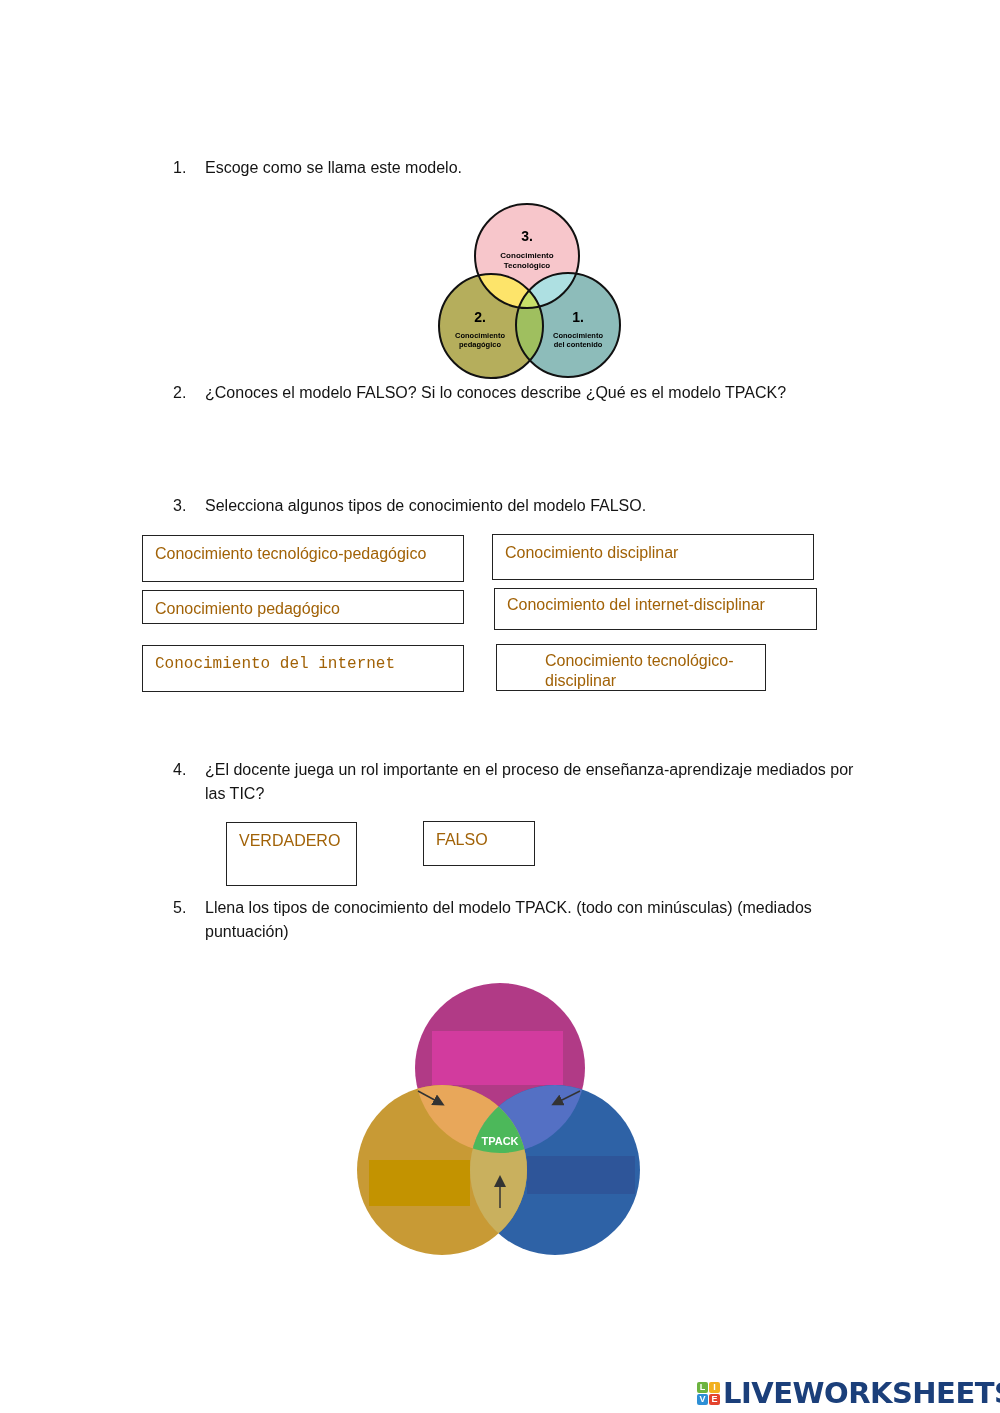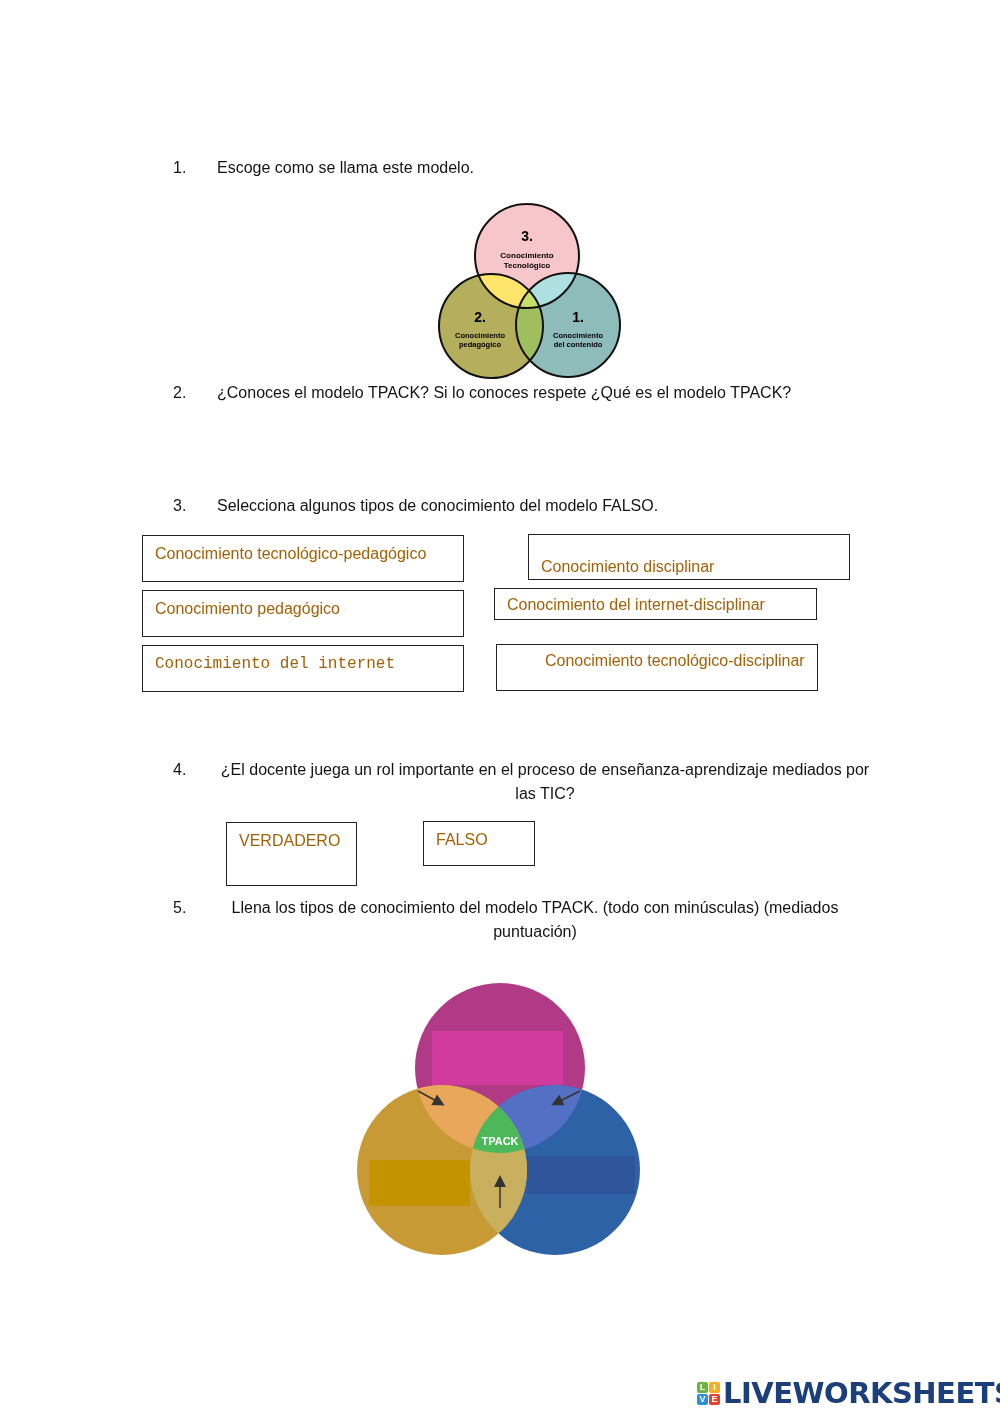--- a/index.html
+++ b/index.html
@@ -2,21 +2,21 @@
 <html><head>
   <meta charset="utf-8">
   <style>
     html, body { margin: 0; padding: 0; }
     body {
       width: 1000px; height: 1413px; background: #ffffff; position: relative; overflow: hidden;
       font-family: "Liberation Sans", "DejaVu Sans", sans-serif; color: #111;
     }
     .q { position: absolute; left: 173px; font-size: 16px; line-height: 24px; color: #141414; }
     .q .num { position: absolute; left: 0; top: 0; width: 30px; }
-    .q .txt { display: block; margin-left: 44px; text-align: center; }
+    .q .txt { display: block; margin-left: 32px; }
     .box {
       position: absolute; border: 1px solid #222; background: #fff; box-sizing: border-box;
       font-size: 16px; color: #a16207; padding: 8px 12px; line-height: 20px; cursor: pointer;
     }
     svg text { font-family: "Liberation Sans", "DejaVu Sans", sans-serif; }
     .logo {
       position: absolute; left: 697px; top: 1378px; height: 30px; display: flex; align-items: center;
     }
     .logo-grid { display: grid; grid-template-columns: 11px 11px; grid-template-rows: 11px 11px; gap: 1px; margin-right: 3px; }
     .logo-grid span {
@@ -77,36 +77,36 @@
   <text x="44" y="119" text-anchor="middle" font-size="14" font-weight="bold">2.</text>
   <text x="44" y="135" text-anchor="middle" font-size="7.5" font-weight="bold">Conocimiento</text>
   <text x="44" y="144" text-anchor="middle" font-size="7.5" font-weight="bold">pedagógico</text>
   <text x="142" y="119" text-anchor="middle" font-size="14" font-weight="bold">1.</text>
   <text x="142" y="135" text-anchor="middle" font-size="7.5" font-weight="bold">Conocimiento</text>
   <text x="142" y="144" text-anchor="middle" font-size="7.5" font-weight="bold">del contenido</text>
 </svg>
 
 <div class="q" style="top:381px;">
   <span class="num">2.</span>
-  <span class="txt">¿Conoces el modelo TPACK? Si lo conoces respete ¿Qué es el modelo TPACK?</span>
+  <span class="txt">¿Conoces el modelo FALSO? Si lo conoces describe ¿Qué es el modelo TPACK?</span>
 </div>
 <div class="drop" style="left:203px;top:410px;width:600px;height:70px;"></div>
 
 <div class="q" style="top:494px;">
   <span class="num">3.</span>
   <span class="txt">Selecciona algunos tipos de conocimiento del modelo FALSO.</span>
 </div>
 
 <div class="box" style="left:142px;top:535px;width:322px;height:47px;">Conocimiento tecnológico-pedagógico</div>
-<div class="box" style="left:142px;top:590px;width:322px;height:47px;">Conocimiento pedagógico</div>
+<div class="box" style="left:142px;top:590px;width:322px;height:34px;">Conocimiento pedagógico</div>
 <div class="box" style="left:142px;top:645px;width:322px;height:47px;font-family:Liberation Mono, monospace;">Conocimiento del internet</div>
 
-<div class="box" style="left:492px;top:534px;width:322px;height:46px;padding-top:22px;margin-left:36px;">Conocimiento disciplinar</div>
-<div class="box" style="left:494px;top:588px;width:323px;height:32px;padding-top:6px;">Conocimiento del internet-disciplinar</div>
-<div class="box" style="left:496px;top:644px;width:322px;height:47px;padding-top:6px;padding-left:48px;">Conocimiento tecnológico-disciplinar</div>
+<div class="box" style="left:492px;top:534px;width:322px;height:46px;padding-top:8px;">Conocimiento disciplinar</div>
+<div class="box" style="left:494px;top:588px;width:323px;height:42px;padding-top:6px;">Conocimiento del internet-disciplinar</div>
+<div class="box" style="left:496px;top:644px;width:270px;height:47px;padding-top:6px;padding-left:48px;">Conocimiento tecnológico-disciplinar</div>
 
 <div class="q" style="top:758px;width:700px;">
   <span class="num">4.</span>
   <span class="txt">¿El docente juega un rol importante en el proceso de enseñanza-aprendizaje mediados por las TIC?</span>
 </div>
 <div class="box" style="left:226px;top:822px;width:131px;height:64px;padding-top:8px;">VERDADERO</div>
 <div class="box" style="left:423px;top:821px;width:112px;height:45px;padding-top:8px;">FALSO</div>
 
 <div class="q" style="top:896px;width:680px;">
   <span class="num">5.</span>

